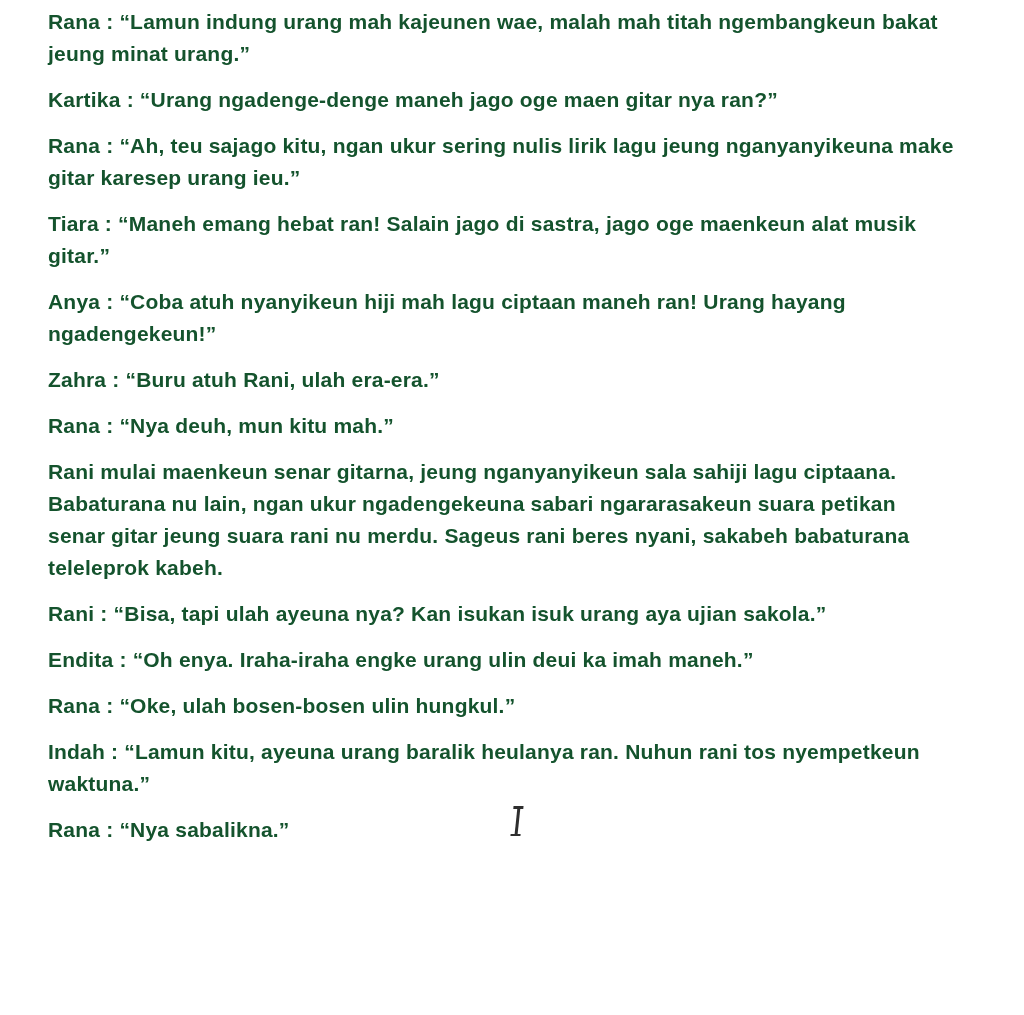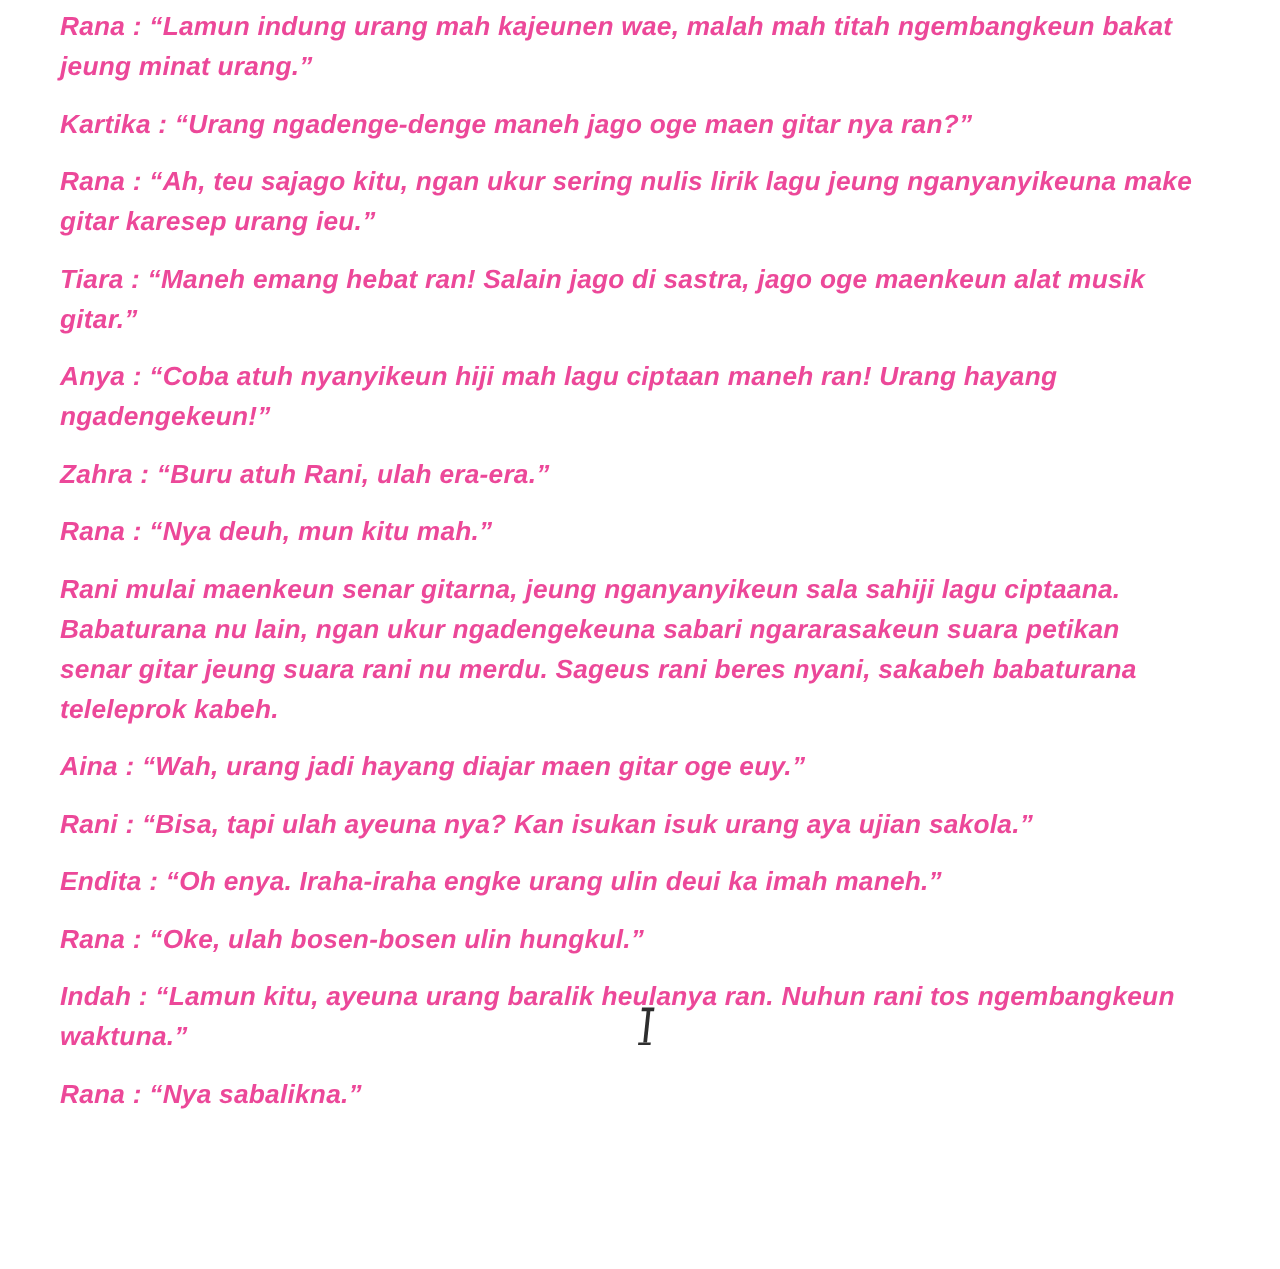--- a/index.html
+++ b/index.html
@@ -17,23 +17,22 @@
   .page {
     position: absolute;
     top: 6px;
     left: 48px;
     width: 930px;
   }
   .para {
     margin: 0 0 14px 0;
     font-size: 21px;
     line-height: 32px;
-    font-style: italic;
     font-weight: 700;
-    color: #ec4899;
+    color: #14532d;
     letter-spacing: 0.2px;
     white-space: pre-line;
     text-rendering: optimizeLegibility;
   }
   
   .ibeam {
     position: absolute;
     left: 511px;
     top: 806px;
     width: 12px;
@@ -70,25 +69,24 @@
   <p class="para">Tiara : “Maneh emang hebat ran! Salain jago di sastra, jago oge maenkeun alat musik
 gitar.”</p>
   <p class="para">Anya : “Coba atuh nyanyikeun hiji mah lagu ciptaan maneh ran! Urang hayang
 ngadengekeun!”</p>
   <p class="para">Zahra : “Buru atuh Rani, ulah era-era.”</p>
   <p class="para">Rana : “Nya deuh, mun kitu mah.”</p>
   <p class="para">Rani mulai maenkeun senar gitarna, jeung nganyanyikeun sala sahiji lagu ciptaana.
 Babaturana nu lain, ngan ukur ngadengekeuna sabari ngararasakeun suara petikan
 senar gitar jeung suara rani nu merdu. Sageus rani beres nyani, sakabeh babaturana
 teleleprok kabeh.</p>
-  <p class="para">Aina : “Wah, urang jadi hayang diajar maen gitar oge euy.”</p>
   <p class="para">Rani : “Bisa, tapi ulah ayeuna nya? Kan isukan isuk urang aya ujian sakola.”</p>
   <p class="para">Endita : “Oh enya. Iraha-iraha engke urang ulin deui ka imah maneh.”</p>
   <p class="para">Rana : “Oke, ulah bosen-bosen ulin hungkul.”</p>
-  <p class="para">Indah : “Lamun kitu, ayeuna urang baralik heulanya ran. Nuhun rani tos ngembangkeun
+  <p class="para">Indah : “Lamun kitu, ayeuna urang baralik heulanya ran. Nuhun rani tos nyempetkeun
 waktuna.”</p>
   <p class="para">Rana : “Nya sabalikna.”</p>
 </div>
 
 <div class="ibeam">
   <div class="cap-top"></div>
   <div class="stem"></div>
   <div class="cap-bottom"></div>
 </div>
 

